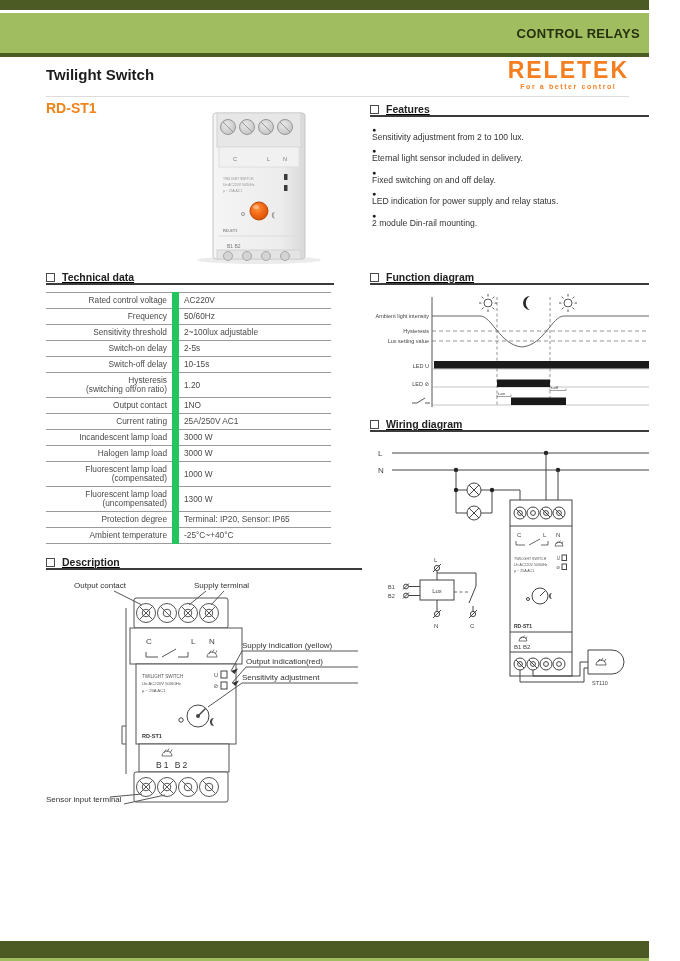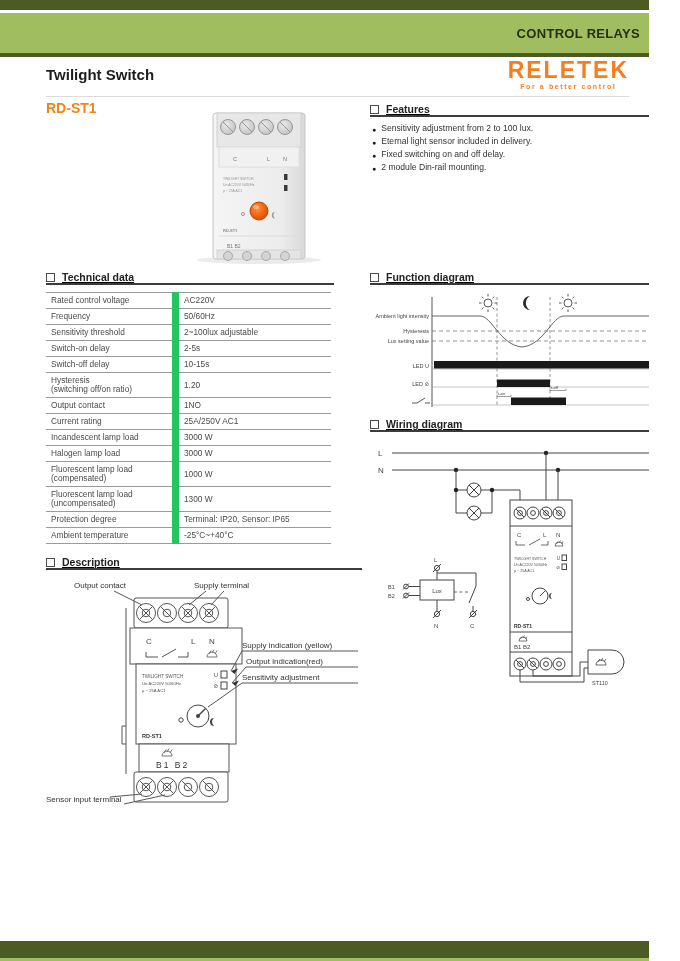--- a/index.html
+++ b/index.html
@@ -21,29 +21,29 @@
   .product-code{position:absolute;left:46px;top:100px;font-size:14px;font-weight:bold;color:#f08418;}
 
   
   .section{position:absolute;}
   .sec-head{display:flex;align-items:center;border-bottom:2px solid #3b3b3b;text-decoration:underline;}
   .sec-head .sq{width:7px;height:7px;border:1px solid #4a4a4a;margin-right:7px;flex:0 0 auto;}
   .sec-head .t{font-size:10.5px;font-weight:bold;color:#222;}
 
   
   .feat-list{margin:7px 0 0 2px;padding:0;list-style:none;}
-  .feat-list li{display:flex;margin-bottom:3.6px;}
+  .feat-list li{display:flex;margin-bottom:3.6px;flex-direction:column;}
   .feat-list .dot{font-size:7px;color:#1c1c1c;margin:1.5px 5px 0 0;}
   .feat-list .ftx{font-size:8.6px;color:#333;line-height:9.5px;}
 
   
   .spec{border-collapse:collapse;width:285px;margin-top:7px;}
   .spec td{border-top:1px solid #9a9a9a;border-bottom:1px solid #9a9a9a;
            font-size:8.3px;line-height:9px;padding:3px 5px;color:#4a4a4a;vertical-align:middle;}
-  .spec td.k{width:116px;}
+  .spec td.k{width:116px;text-align:right;}
   .spec td.v{border-left:7px solid #22c55e;margin-left:32px;}
 
   svg text{font-family:"Liberation Sans", sans-serif;}
   .diagram{display:block;margin-top:6px;}
 </style>
 </head>
 <body>
 
 <div class="page">
 
@@ -129,20 +129,24 @@
       <li>
           <span class="dot">●</span>
           <span class="ftx">Eternal light sensor included in delivery.</span>
         </li>
       <li>
           <span class="dot">●</span>
           <span class="ftx">Fixed  switching on and off  delay.</span>
         </li>
       <li>
           <span class="dot">●</span>
+          <span class="ftx">LED indication for power supply and relay status.</span>
+        </li>
+      <li>
+          <span class="dot">●</span>
           <span class="ftx">2 module Din-rail mounting.</span>
         </li>
     </ul>
   </div>
 
   <div class="section" style="left:46px;top:271px;width:288px;">
     <div class="sec-head">
       <span class="sq"></span>
       <span class="t">Technical data</span>
     </div>

